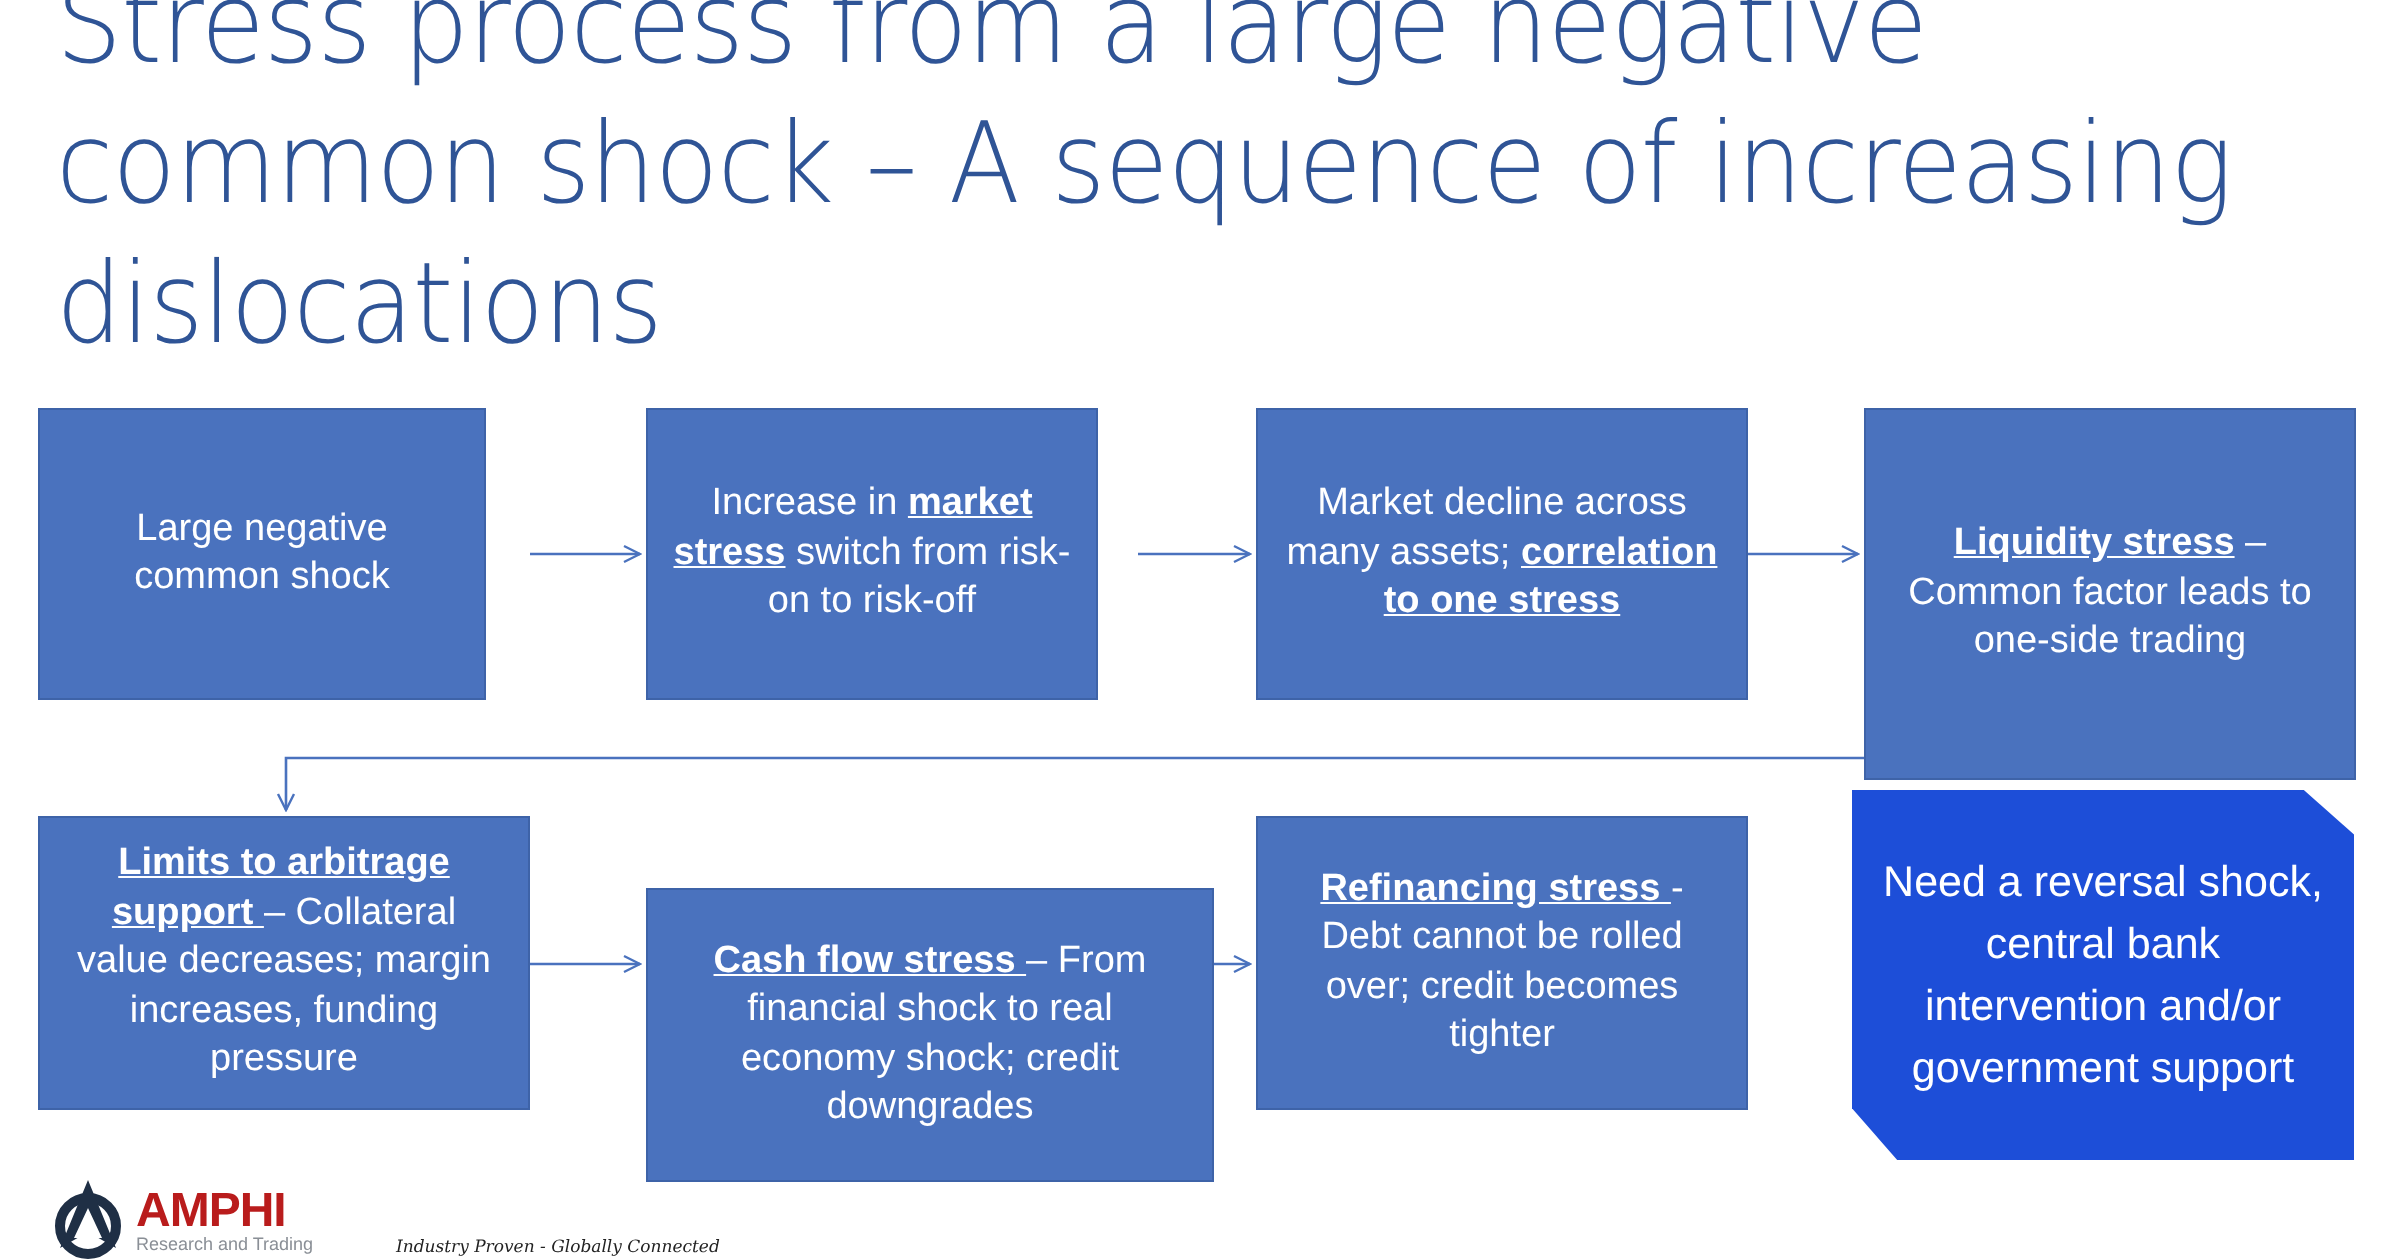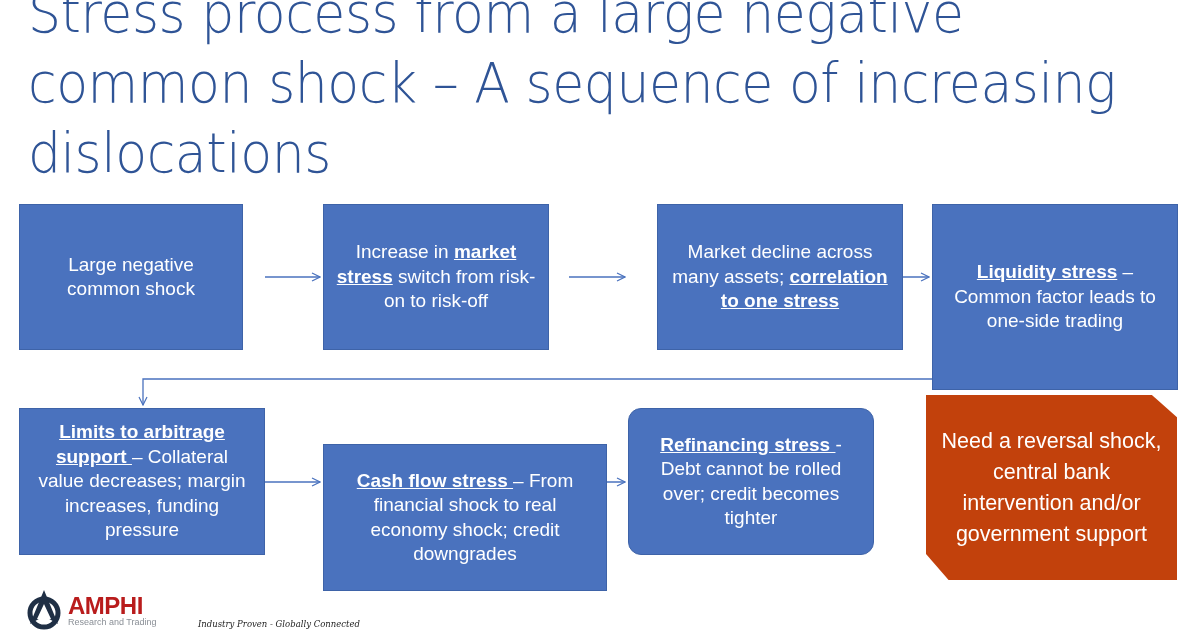--- a/index.html
+++ b/index.html
@@ -17,21 +17,21 @@
   }
   .box {
     position: absolute; box-sizing: border-box;
     background: #4a72be; border: 1px solid #3e63a8;
     color: #ffffff; display: flex; align-items: center; justify-content: center;
     text-align: center; font-size: 19px; line-height: 24.5px; padding: 0 12px;
   }
   .box b { font-weight: bold; text-decoration: underline; }
   .grey {
     position: absolute; left: 926px; top: 395px; width: 251px; height: 185px;
-    background: #c2410c; color: #ffffff;
+    background: #1d4ed8; color: #ffffff;
     clip-path: polygon(0 0, 90% 0, 100% 12%, 100% 100%, 9% 100%, 0 86%);
     display: flex; align-items: center; justify-content: center; text-align: center;
     font-size: 21.5px; line-height: 31px; padding: 0 14px; box-sizing: border-box;
   }
   svg.conn { position: absolute; left: 0; top: 0; }
   .logo { position: absolute; left: 24px; top: 588px; width: 140px; height: 42px; }
   .logo-text { position: absolute; left: 44px; top: 4px; font-size: 24px; font-weight: bold; color: #b91c1c; letter-spacing: -0.5px; }
   .logo-sub { position: absolute; left: 44px; top: 29px; font-size: 9px; color: #8a8f96; white-space: nowrap; }
   .tagline { position: absolute; left: 198px; top: 619px; font-family: "DejaVu Serif", serif; font-style: italic; font-size: 8.5px; color: #222; white-space: nowrap; }
 </style>
@@ -55,33 +55,33 @@
     <line x1="569" y1="482" x2="625" y2="482" marker-end="url(#ah)"></line>
   </g>
 </svg>
 
 <div class="box" style="left:19px;top:204px;width:224px;height:146px;">
   <div><span></span><b></b><span>Large negative common shock</span></div>
 </div>
 <div class="box" style="left:323px;top:204px;width:226px;height:146px;">
   <div><span>Increase in </span><b>market stress</b><span> switch from risk-on to risk-off</span></div>
 </div>
-<div class="box" style="left:628px;top:204px;width:246px;height:146px;margin-left:29px;">
+<div class="box" style="left:628px;top:204px;width:246px;height:146px;">
   <div><span>Market decline across many assets; </span><b>correlation to one stress</b><span></span></div>
 </div>
 <div class="box" style="left:932px;top:204px;width:246px;height:186px;">
   <div><span></span><b>Liquidity stress</b><span> – Common factor leads to one-side trading</span></div>
 </div>
 <div class="box" style="left:19px;top:408px;width:246px;height:147px;">
   <div><span></span><b>Limits to arbitrage support </b><span>– Collateral value decreases; margin increases, funding pressure</span></div>
 </div>
 <div class="box" style="left:323px;top:408px;width:284px;height:147px;margin-top:36px;">
   <div><span></span><b>Cash flow stress </b><span>– From financial shock to real economy shock; credit downgrades</span></div>
 </div>
-<div class="box" style="left:628px;top:408px;width:246px;height:147px;border-radius:13px;">
+<div class="box" style="left:628px;top:408px;width:246px;height:147px;">
   <div><span></span><b>Refinancing stress </b><span>- Debt cannot be rolled over; credit becomes tighter</span></div>
 </div>
 
 <div class="grey">
   <div>Need a reversal shock, central bank intervention and/or government support</div>
 </div>
 
 <div class="logo">
   <svg width="42" height="42" viewBox="0 0 42 42">
     <circle cx="20" cy="25" r="14" fill="none" stroke="#1f2f45" stroke-width="5"></circle>

